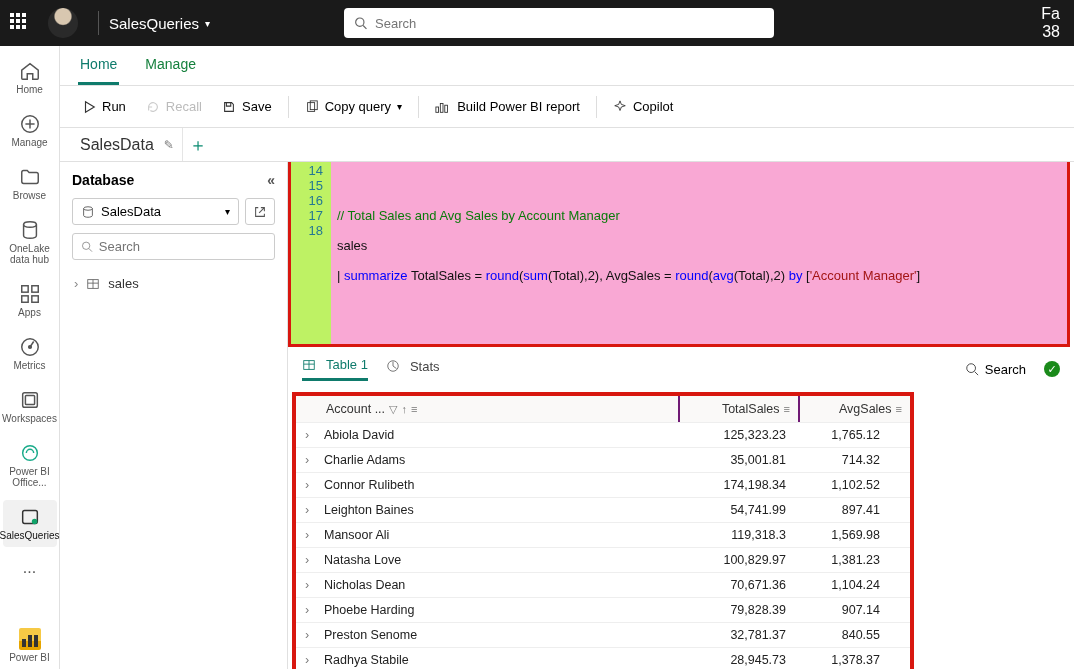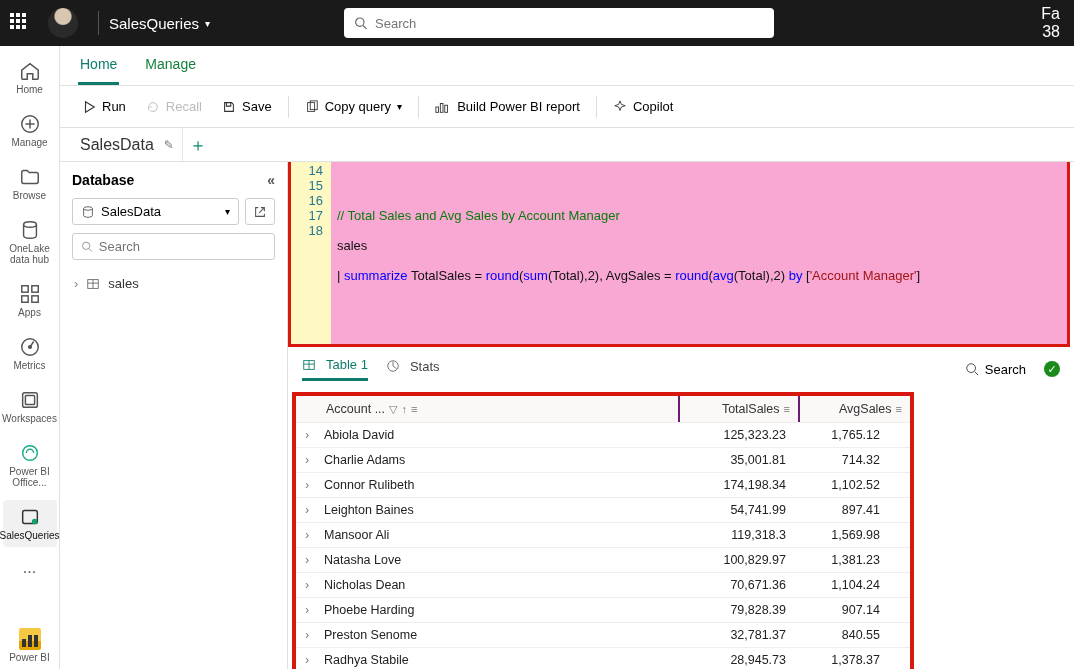--- a/index.html
+++ b/index.html
@@ -37,21 +37,21 @@
 .collapse { cursor:pointer; color:#555; font-size:14px;}
 .dbsel { margin:0 12px 8px 12px; display:flex; gap:6px;}
 .dbselbox { flex:1; border:1px solid #ccc; border-radius:3px; padding:5px 8px; display:flex; align-items:center; gap:6px; font-size:13px; cursor:pointer;}
 .ext { width:30px; border:1px solid #ccc; border-radius:3px; display:flex; align-items:center; justify-content:center; cursor:pointer;}
 .sidesearch { margin:0 12px 8px 12px; border:1px solid #ccc; border-radius:3px; padding:5px 8px; display:flex; align-items:center; gap:6px;}
 .sidesearch input { border:none; outline:none; width:100%; font-size:13px;}
 .tree { padding:4px 12px; font-size:13px;}
 .treerow { display:flex; align-items:center; gap:8px; padding:4px 2px; cursor:pointer; color:#333;}
 .editorwrap { flex:1; display:flex; flex-direction:column; min-width:0;}
 .editor { display:flex; border:3px solid #d8170f; border-top:none; margin-right:4px; font-family:Consolas, monospace; font-size:13px;}
-.gutter { width:40px; text-align:right; padding:1px 8px 1px 0; color:#237893; background:#fef9c3; user-select:none;}
+.gutter { width:40px; text-align:right; padding:1px 8px 1px 0; color:#237893; background:#bef264; user-select:none;}
 .codelines { flex:1; padding:1px 6px; background:#f9a8d4; white-space:pre; overflow:hidden;}
 .c-comment { color:#0a7a0a;}
 .c-kw { color:#0000ff;}
 .c-func { color:#0000ff;}
 .c-ident { color:#111;}
 .c-str { color:#a31515;}
 .restabs { display:flex; align-items:center; gap:18px; padding:10px 14px 6px 14px; font-size:13px; border-bottom:1px solid transparent;}
 .rtab { display:flex; align-items:center; gap:10px; cursor:pointer; color:#444; padding-bottom:6px;}
 .rtab.active { color:#0f7b6c; border-bottom:3px solid #0f7b6c;}
 .resright { margin-left:auto; display:flex; align-items:center; gap:14px; color:#333;}

